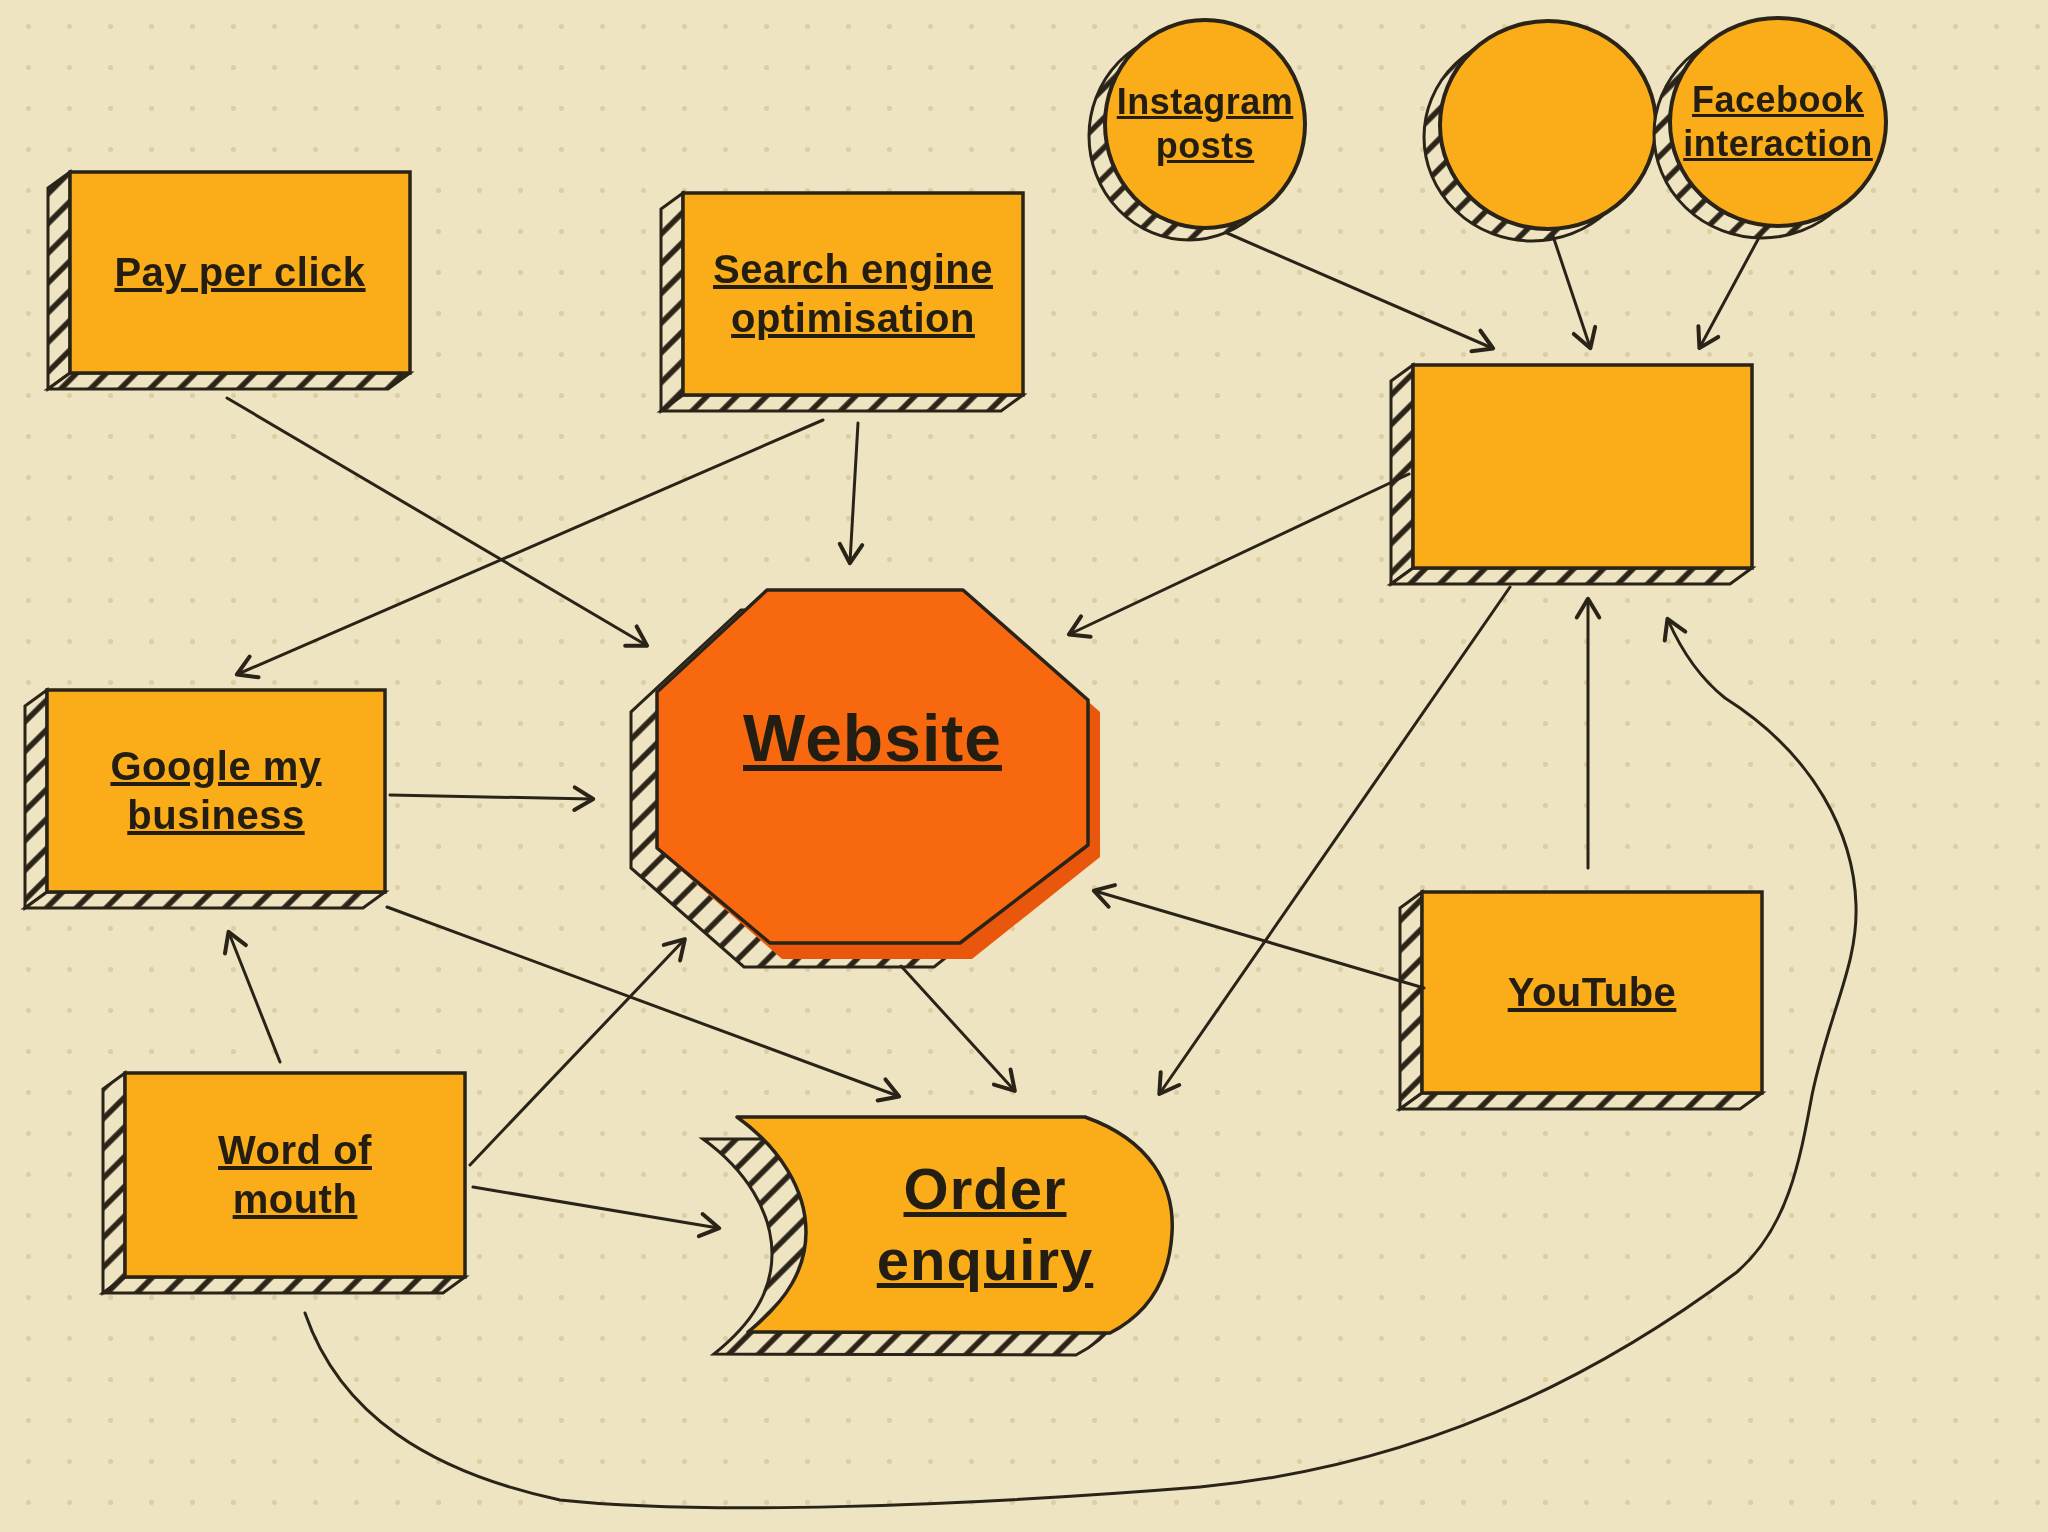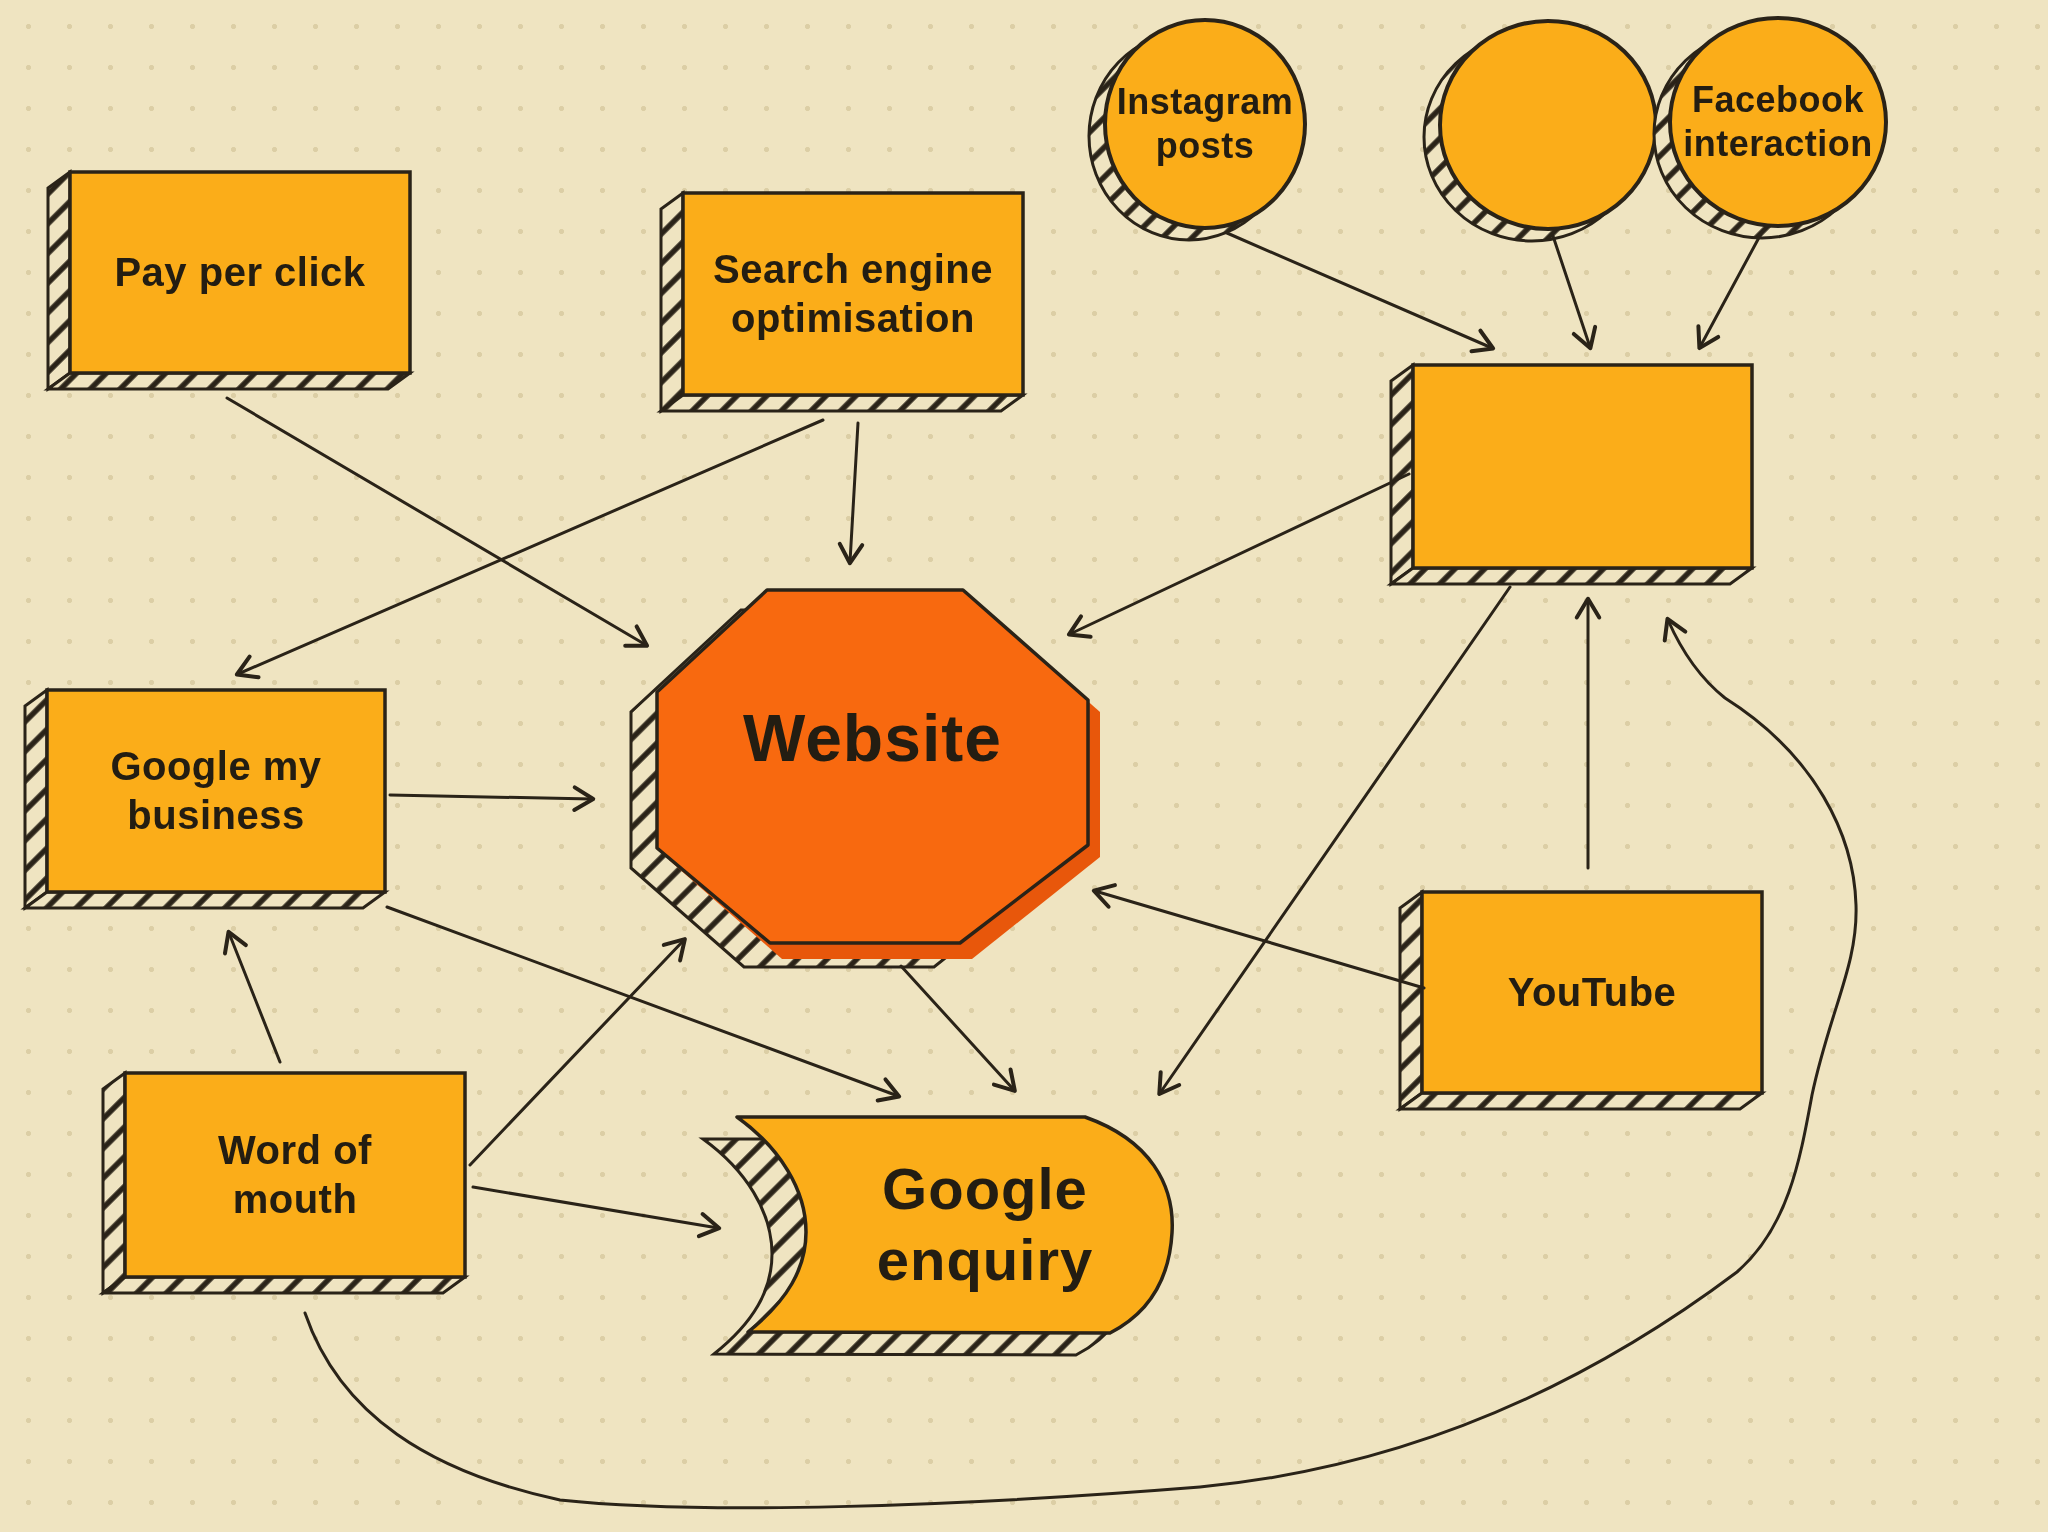--- a/index.html
+++ b/index.html
@@ -8,21 +8,21 @@
     background-color:#efe4c1;
     background-image:radial-gradient(rgba(150,128,66,0.22) 2.2px, transparent 2.9px);
     background-size:41px 41px;
     background-position:8px 6px;
     font-family:"Liberation Sans","DejaVu Sans",sans-serif;
   }
   svg.layer{position:absolute;left:0;top:0;}
   .label{
     position:absolute;display:flex;align-items:center;justify-content:center;
     text-align:center;color:#231d12;font-weight:600;line-height:1.22;
-    white-space:pre-line;pointer-events:none;letter-spacing:0.5px;
+    white-space:pre-line;pointer-events:none;letter-spacing:0.5px;text-decoration:underline;
   }
   .fs-node{font-size:40px;}
   .fs-smh{font-size:40px;}
   .fs-ellipse{font-size:36px;}
   .fs-website{font-size:66px;letter-spacing:1px;}
   .fs-order{font-size:58px;letter-spacing:1px;}
 </style>
 </head>
 <body>
 
@@ -133,19 +133,19 @@
 
   <div class="label fs-node" style="left:70px;   top:172px;  width:340px; height:201px;">Pay per click</div>
   <div class="label fs-node" style="left:683px;  top:193px;  width:340px; height:202px;">Search engine
 optimisation</div>
   <div class="label fs-node" style="left:47px;   top:690px;  width:338px; height:202px;">Google my
 business</div>
   <div class="label fs-node" style="left:125px;  top:1073px; width:340px; height:204px;">Word of
 mouth</div>
   <div class="label fs-node" style="left:1422px; top:892px;  width:340px; height:201px;">YouTube</div>
   <div class="label fs-website" style="left:657px;  top:590px;  width:431px; height:297px;">Website</div>
-  <div class="label fs-order" style="left:790px;  top:1117px; width:390px; height:216px;">Google enquiry</div>
+  <div class="label fs-order" style="left:790px;  top:1117px; width:390px; height:216px;">Order enquiry</div>
   <div class="label fs-ellipse" style="left:1105px; top:24px;   width:200px; height:200px;">Instagram
 posts</div>
   <div class="label fs-ellipse" style="left:1668px; top:22px;   width:220px; height:200px;">Facebook
 interaction</div>
 
 </div>
 
 </body></html>

